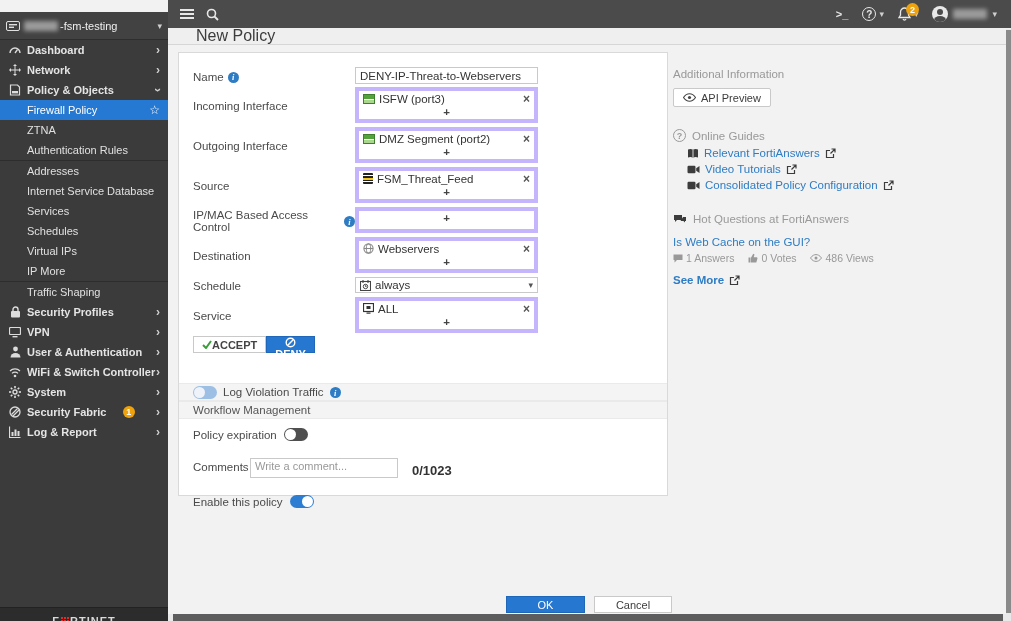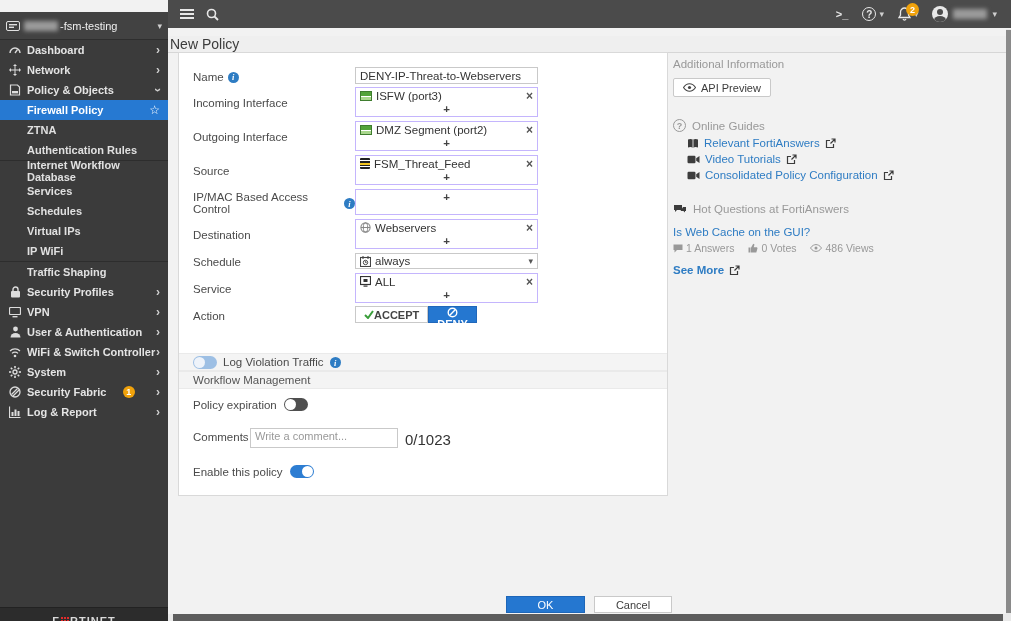--- a/index.html
+++ b/index.html
@@ -30,47 +30,47 @@
   .dev-header { height:28px; background:#424242; border-bottom:1px solid #2e2e2e; display:flex;
                 align-items:center; padding:0 6px; cursor:pointer; }
   .dev-header .suffix { color:#efefef; font-size:11px; margin-left:2px; white-space:nowrap; }
   .dev-header .caret { margin-left:auto; }
   .nav-item { height:20px; display:flex; align-items:center; padding:0 8px; color:#e4e4e4;
               font-size:11px; font-weight:bold; cursor:pointer; }
   .nav-item .nico { width:14px; margin-right:5px; display:flex; justify-content:center; color:#dcdcdc; flex:0 0 14px; }
   .nav-item .chev { margin-left:auto; color:#cfcfcf; font-size:12px; font-weight:bold; }
   .nav-item .chev.down { transform:rotate(90deg); }
   .sub-item { height:20px; display:flex; align-items:center; padding:0 8px 0 27px; color:#e0e0e0;
-              font-size:11px; font-weight:bold; cursor:pointer; }
+              font-size:11px; font-weight:normal; cursor:pointer; }
   .sub-item.sel { background:#2679d2; color:#fff; }
   .sub-item .star { margin-left:auto; font-size:12px; color:#fff; }
   .divider { border-top:1px solid #2d2d2d; }
   .fbadge { width:12px; height:12px; background:#f0a20b; border-radius:50%; color:#fff; font-size:9px;
             display:flex; align-items:center; justify-content:center; margin-left:auto; margin-right:5px; font-weight:bold; }
   .side-footer { position:absolute; left:0; bottom:0; width:168px; height:26px; background:#2c2c2c;
                  border-top:1px solid #222; display:flex; align-items:center; justify-content:center; }
   .brand { color:#d9d9d9; font-weight:bold; font-size:11px; letter-spacing:1px; display:flex; align-items:center; }
   .logo-grid { width:8px; height:8px; margin:0 1px; position:relative; display:inline-block; }
   .logo-grid i { position:absolute; width:2px; height:2px; background:#e32b2b; }
   .version { position:absolute; right:5px; bottom:4px; color:#b5b5b5; font-size:8.5px; }
 
   
-  .crumbbar { position:absolute; left:168px; top:36px; right:0; height:17px; background:#efefef;
-              border-bottom:1px solid #d6d6d6; display:flex; align-items:center; padding-left:2px;
-              font-size:14px; color:#3c3c3c; }
+  .crumbbar { position:absolute; left:168px; top:28px; right:0; height:17px; background:#efefef;
+              border-bottom:1px solid #d6d6d6; display:flex; align-items:center; padding-left:28px;
+              font-size:16px; color:#3c3c3c; }
 
   
   .card { position:absolute; left:178px; top:52px; width:490px; height:444px; background:#fff;
           border:1px solid #d9d9d9; padding:14px 14px 0 14px; font-size:11.5px; }
   .frow { display:flex; margin-bottom:4px; }
   .flabel { width:162px; color:#4a4a4a; padding-top:2px; display:flex; align-items:center; gap:4px; }
   .info { width:11px; height:11px; border-radius:50%; background:#2e7cc3; color:#fff; font-size:8.5px;
           font-style:italic; font-weight:bold; font-family:"Liberation Serif",serif;
           display:inline-flex; align-items:center; justify-content:center; margin-top:1px; flex:0 0 11px; }
-  .selbox { width:183px; border:1px solid #c4b5fd; background:#fff; }
+  .selbox { width:183px; border:4px solid #c4b5fd; background:#fff; }
   .entry { display:flex; align-items:center; height:15px; padding:0 4px; gap:4px; color:#333; }
   .entry .x { margin-left:auto; color:#555; font-weight:bold; cursor:pointer; font-size:12px; line-height:1; }
   .plusrow { text-align:center; color:#444; font-weight:bold; height:13px; line-height:12px; cursor:pointer; }
   .txtinput { width:183px; height:17px; border:1px solid #c9c9c9; font-size:11.5px; padding:0 4px;
               color:#333; font-family:inherit; }
   .dropbox { width:183px; height:16px; border:1px solid #c9c9c9; display:flex; align-items:center;
              padding:0 4px; gap:4px; cursor:pointer; }
   .dropbox .caret { margin-left:auto; color:#555; }
   .if-icon { width:12px; height:10px; border:1px solid #3f7d2f; background:linear-gradient(#53a33a 0 4px,#fff 4px 5px,#a9d78d 5px 100%); flex:0 0 12px; }
   .tf-icon { width:10px; height:11px; background:#222; border-radius:1px; flex:0 0 10px;
@@ -82,24 +82,24 @@
   .band { margin:0 -14px; padding:0 14px; height:18px; background:#f4f4f4; border-top:1px solid #eaeaea;
           border-bottom:1px solid #eaeaea; display:flex; align-items:center; gap:6px; color:#4a4a4a; }
   .toggle { width:24px; height:13px; border-radius:7px; position:relative; cursor:pointer; flex:0 0 24px; }
   .toggle .knob { width:11px; height:11px; border-radius:50%; background:#fff; position:absolute; top:1px; }
   .tg-on { background:#2d7dd2; } .tg-on .knob { right:1px; }
   .tg-off { background:#4f4f4f; } .tg-off .knob { left:1px; }
   .tg-pale { background:#9dbfe4; } .tg-pale .knob { left:1px; background:#eef3fa; }
   .comments-ta { width:148px; height:20px; border:1px solid #c9c9c9; resize:none; font-family:inherit;
                  font-size:11px; padding:1px 4px; color:#333; }
   .comments-ta::placeholder { color:#999; }
-  .counter { font-size:15px; color:#333; align-self:flex-end; margin-left:7px; }
+  .counter { font-size:13px; color:#333; align-self:flex-end; margin-left:14px;font-weight:bold; }
 
   
-  .aside { position:absolute; left:673px; top:58px; width:315px; font-size:11.5px; }
+  .aside { position:absolute; left:673px; top:68px; width:315px; font-size:11.5px; }
   .aside h3 { font-size:11.5px; font-weight:normal; color:#999; display:flex; align-items:center; gap:6px; }
   .api-btn { margin-top:8px; height:19px; border:1px solid #c9c9c9; background:#fff; display:inline-flex;
              align-items:center; gap:5px; padding:0 9px; font-size:11px; color:#3c3c3c; border-radius:2px; cursor:pointer; }
   .glinks { margin:5px 0 0 14px; }
   .alink { display:flex; align-items:center; gap:5px; color:#2e7cc3; margin-top:4px; cursor:pointer; }
   .stats { display:flex; gap:14px; color:#999; font-size:10.5px; margin-top:4px; align-items:center; }
   .stats span { display:flex; align-items:center; gap:3px; }
   .qlink { color:#2e7cc3; cursor:pointer; }
   .sect { margin-top:22px; }
 
@@ -171,33 +171,36 @@
     <span class="star">☆</span>
   </div>
   <div class="sub-item">
       <span>ZTNA</span>
     </div>
   <div class="sub-item">
       <span>Authentication Rules</span>
     </div>
   <div class="divider"></div>
   <div class="sub-item">
-      <span>Internet Workflow Database</span>
+      <span>Addresses</span>
+    </div>
+  <div class="sub-item">
+      <span>Internet Service Database</span>
     </div>
   <div class="sub-item">
       <span>Services</span>
     </div>
   <div class="sub-item">
       <span>Schedules</span>
     </div>
   <div class="sub-item">
       <span>Virtual IPs</span>
     </div>
   <div class="sub-item">
-      <span>IP WiFi</span>
+      <span>IP More</span>
     </div>
   <div class="divider"></div>
   <div class="sub-item">
       <span>Traffic Shaping</span>
     </div>
 
   <div class="nav-item">
     <span class="nico">
         <svg width="11" height="12" viewBox="0 0 11 12">
           <rect x="1" y="5" width="9" height="6.5" rx="1" fill="#dcdcdc"></rect>
@@ -458,23 +461,20 @@
             </svg>
           </span>
         <span>ALL</span>
         <span class="x">×</span>
       </div>
       <div class="plusrow">+</div>
     </div>
   </div>
 
   <div class="frow" style="margin-bottom:0;">
-    <div class="flabel">
-        <span>Action</span>
-      </div>
     <div class="seg">
       <div class="segbtn">
         <span>
             <svg width="10" height="9" viewBox="0 0 10 9">
               <polyline points="1,5 4,8 9,1" fill="none" stroke="#3a9e3a" stroke-width="2"></polyline>
             </svg>
           </span>
         <span>ACCEPT</span>
       </div>
       <div class="segbtn sel">

